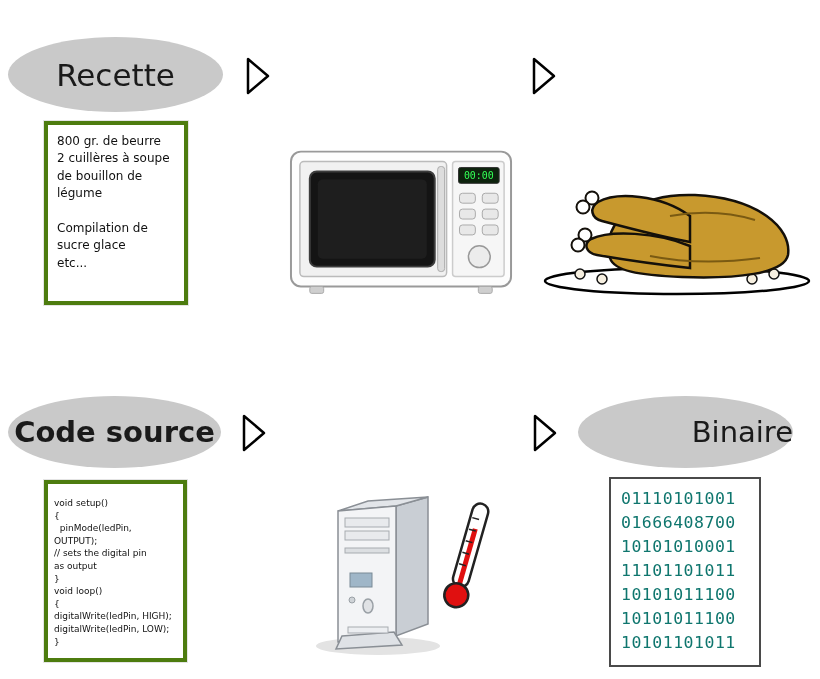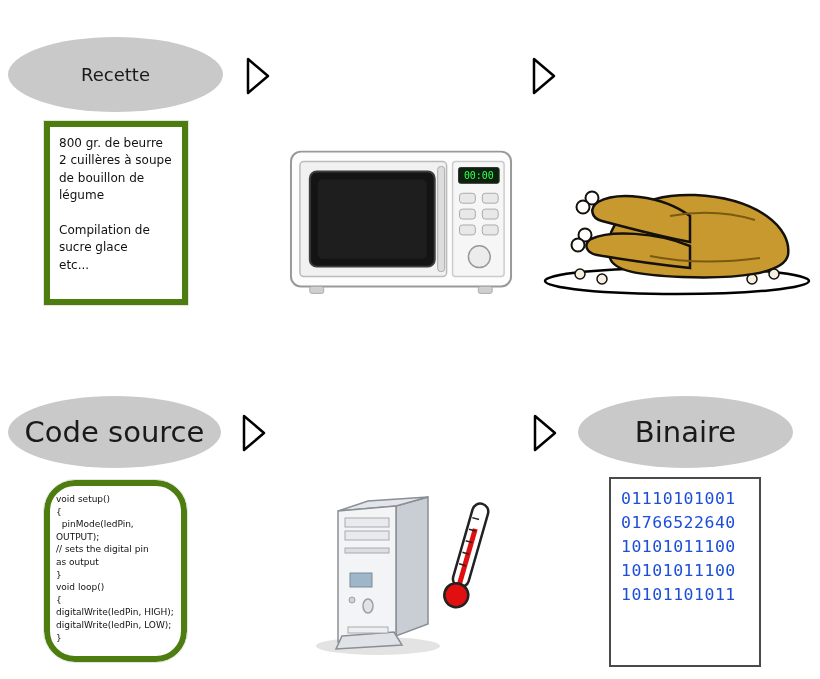--- a/index.html
+++ b/index.html
@@ -3,40 +3,40 @@
 <meta charset="utf-8">
 <style>
   * { margin:0; padding:0; box-sizing:border-box; }
   html,body { background:#fff; }
   body { font-family:"DejaVu Sans", sans-serif; color:#111; }
   .canvas { position:relative; width:820px; height:679px; background:#fff; overflow:hidden; }
 
   .ellipse {
     position:absolute; background:#c9c9c9; border-radius:50%;
     display:flex; align-items:center; justify-content:center;
-    font-size:18px; color:#1a1a1a; white-space:nowrap;
+    font-size:31px; color:#1a1a1a; white-space:nowrap;
   }
   .ellipse.big { font-size:29px; }
 
   .arrow { position:absolute; width:26px; height:40px; }
 
   .textbox {
     position:absolute; background:#fff;
-    border:6px solid #4d7c0f; outline:1px solid #e4e4e4;
+    border:4px solid #4d7c0f; outline:1px solid #e4e4e4;
   }
   .recipe { padding:8px 9px; font-size:12px; line-height:1.45; }
   .recipe .line { min-height:1.45em; white-space:pre-wrap; }
 
-  .codebox { padding:7px 6px; font-size:9px; line-height:1.4;border-radius:31px; }
+  .codebox { padding:13px 6px; font-size:9px; line-height:1.4; }
   .codebox .line { min-height:1.4em; white-space:pre-wrap; }
 
   .binarybox {
     border:2px solid #4a4a4a; outline:none;
     padding:8px 10px; font-family:"DejaVu Sans Mono", monospace;
-    font-size:16.5px; line-height:1.46; letter-spacing:0.5px; color:#1d4ed8;
+    font-size:16.5px; line-height:1.46; letter-spacing:0.5px; color:#0f766e;
   }
   .binarybox .line { min-height:1.46em; white-space:pre; }
 
   .art { position:absolute; }
 </style>
 </head>
 <body>
 
 <div class="canvas">
 
@@ -95,34 +95,34 @@
     <path d="M150,58 C120,36 76,34 58,44 C49,50 51,60 62,63 C92,71 122,79 150,84 Z" fill="#c8992e" stroke="#14100a" stroke-width="2.5"></path>
     <circle cx="52" cy="40" r="6.5" fill="#fff" stroke="#14100a" stroke-width="2"></circle>
     <circle cx="43" cy="49" r="6.5" fill="#fff" stroke="#14100a" stroke-width="2"></circle>
     <path d="M150,88 C116,74 70,72 51,81 C43,86 46,95 57,97 C92,103 122,107 150,110 Z" fill="#c8992e" stroke="#14100a" stroke-width="2.5"></path>
     <circle cx="45" cy="77" r="6.5" fill="#fff" stroke="#14100a" stroke-width="2"></circle>
     <circle cx="38" cy="87" r="6.5" fill="#fff" stroke="#14100a" stroke-width="2"></circle>
     <path d="M130,58 Q175,50 215,62" fill="none" stroke="#7a5a12" stroke-width="2"></path>
     <path d="M110,98 Q160,108 220,100" fill="none" stroke="#7a5a12" stroke-width="2"></path>
   </svg>
 
-  <div class="ellipse big" style="left:8px; top:396px; width:213px; height:72px;">
+  <div class="ellipse big" style="left:8px; top:396px; width:213px; height:72px;font-weight:bold;">
     <span>Code source</span>
   </div>
 
   <svg class="arrow" style="left:241px; top:413px;" viewBox="0 0 26 40">
     <polygon points="3,3 3,37 23,20" fill="#fff" stroke="#000" stroke-width="2.5" stroke-linejoin="round"></polygon>
   </svg>
 
 
   <svg class="arrow" style="left:532px; top:413px;" viewBox="0 0 26 40">
     <polygon points="3,3 3,37 23,20" fill="#fff" stroke="#000" stroke-width="2.5" stroke-linejoin="round"></polygon>
   </svg>
 
-  <div class="ellipse big" style="left:578px; top:396px; width:215px; height:72px;">
+  <div class="ellipse big" style="left:578px; top:396px; width:215px; height:72px;justify-content:flex-end;">
     <span>Binaire</span>
   </div>
 
   <div class="textbox codebox" style="left:44px; top:480px; width:143px; height:182px;">
     <div class="line">void setup()</div>
     <div class="line">{</div>
     <div class="line">  pinMode(ledPin, OUTPUT);</div>
     <div class="line">// sets the digital pin</div>
     <div class="line">as output</div>
     <div class="line">}</div>
@@ -154,19 +154,21 @@
     <circle cx="29" cy="99" r="12" fill="#e01010" stroke="#222" stroke-width="2.5"></circle>
     <line x1="23" y1="20" x2="30" y2="20" stroke="#222" stroke-width="1.5"></line>
     <line x1="23" y1="32" x2="30" y2="32" stroke="#222" stroke-width="1.5"></line>
     <line x1="23" y1="44" x2="30" y2="44" stroke="#222" stroke-width="1.5"></line>
     <line x1="23" y1="56" x2="30" y2="56" stroke="#222" stroke-width="1.5"></line>
     <line x1="23" y1="68" x2="30" y2="68" stroke="#222" stroke-width="1.5"></line>
   </svg>
 
   <div class="textbox binarybox" style="left:609px; top:477px; width:152px; height:190px;">
     <div class="line">01110101001</div>
-    <div class="line">01766522640</div>
+    <div class="line">01666408700</div>
+    <div class="line">10101010001</div>
+    <div class="line">11101101011</div>
     <div class="line">10101011100</div>
     <div class="line">10101011100</div>
     <div class="line">10101101011</div>
   </div>
 
 </div>
 
 </body></html>

